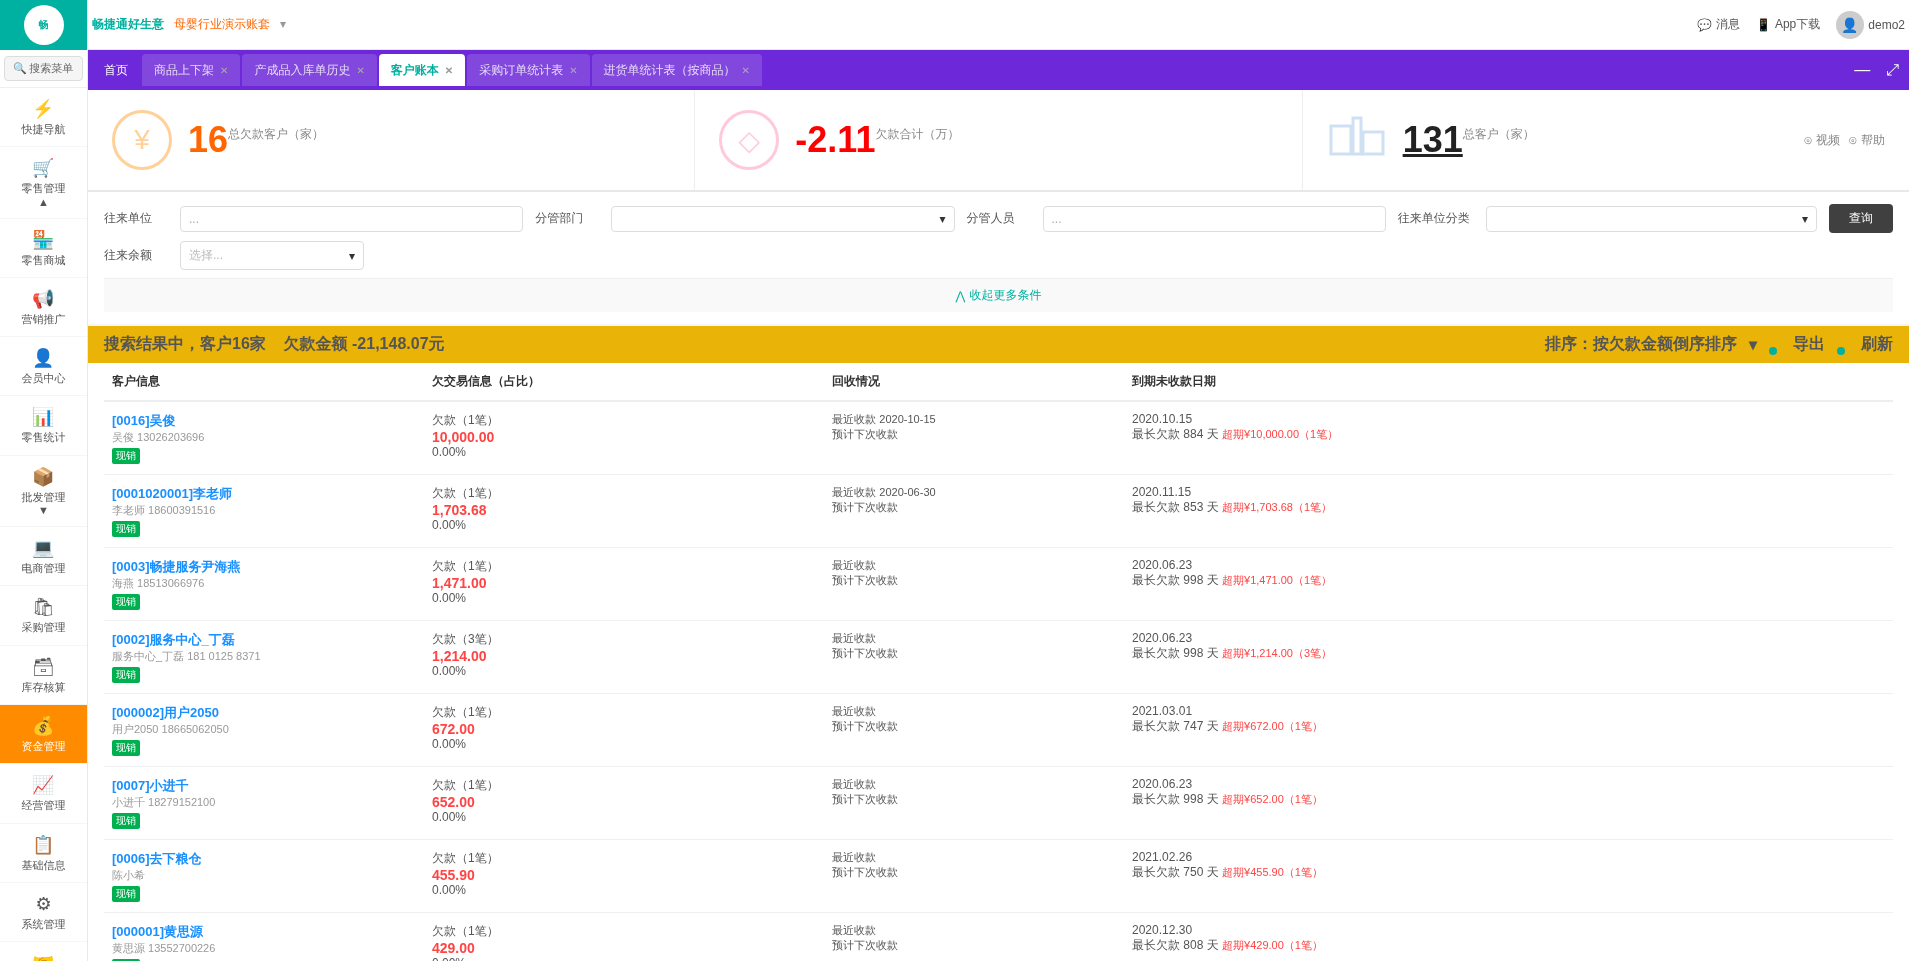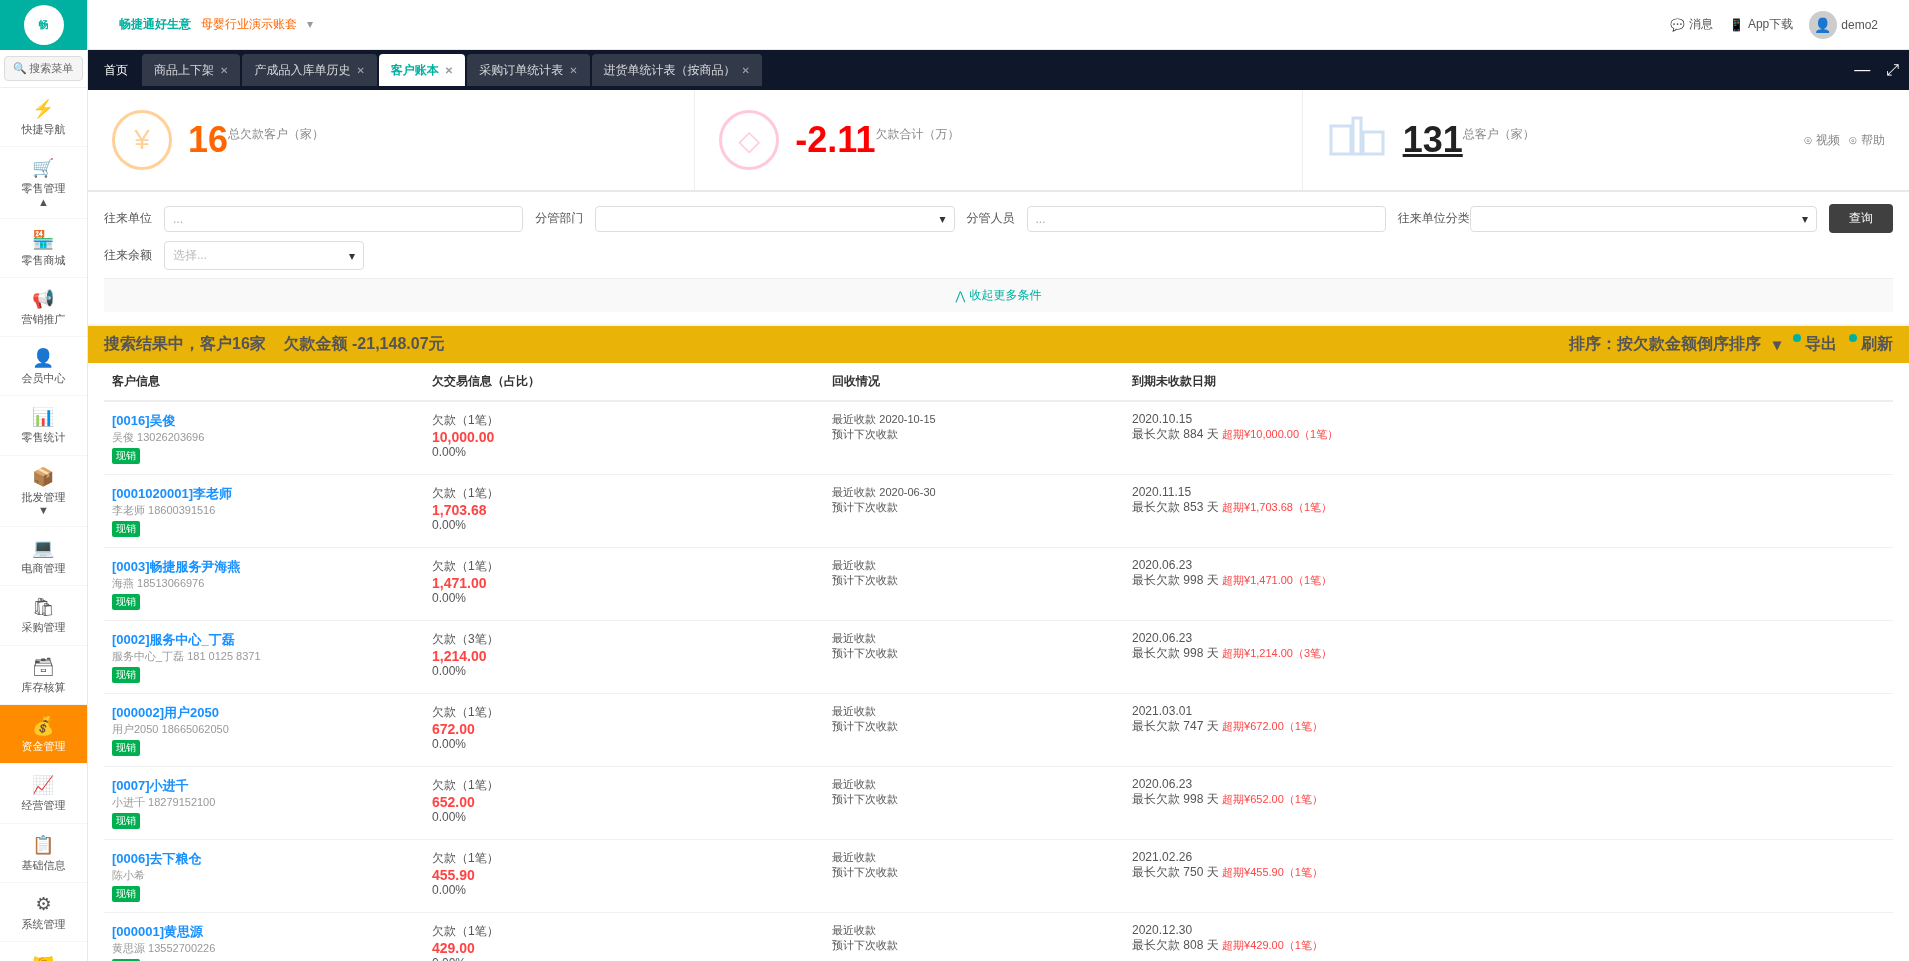--- a/index.html
+++ b/index.html
@@ -17,29 +17,29 @@
     .sidebar-nav { display: flex; flex-direction: column; flex: 1; overflow-y: auto; }
     .sidebar-item { display: flex; flex-direction: column; align-items: center; padding: 10px 4px; cursor: pointer; border-bottom: 1px solid #f5f5f5; font-size: 11px; color: #555; transition: background 0.2s; }
     .sidebar-item.active { background: #ff8c00; color: #fff; }
     .sidebar-item .icon { font-size: 18px; margin-bottom: 2px; }
     .sidebar-item .label { text-align: center; line-height: 1.3; }
 
     
     .main { flex: 1; display: flex; flex-direction: column; overflow: hidden; }
 
     
-    .topbar { height: 50px; background: #fff; display: flex; align-items: center; justify-content: space-between; padding: 0 31px; border-bottom: 1px solid #e8e8e8; }
+    .topbar { height: 50px; background: #fff; display: flex; align-items: center; justify-content: space-between; padding: 0 4px; border-bottom: 1px solid #e8e8e8; }
     .topbar-brand { font-size: 12px; color: #999; }
     .topbar-brand span { color: #ff6600; }
     .topbar-right { display: flex; align-items: center; gap: 16px; }
     .topbar-btn { display: flex; align-items: center; gap: 4px; font-size: 12px; color: #555; cursor: pointer; }
     .avatar { width: 28px; height: 28px; border-radius: 50%; background: #ccc; display: flex; align-items: center; justify-content: center; overflow: hidden; }
 
     
-    .tabs-bar { background: #0f172a; display: flex; align-items: center; height: 40px; padding: 0 4px; overflow: hidden; }
+    .tabs-bar { background: #6d28d9; display: flex; align-items: center; height: 40px; padding: 0 4px; overflow: hidden; }
     .tab { display: flex; align-items: center; padding: 0 12px; height: 32px; margin-right: 2px; border-radius: 4px 4px 0 0; font-size: 12px; cursor: pointer; white-space: nowrap; color: rgba(255,255,255,0.8); background: rgba(255,255,255,0.15); }
     .tab.active { background: #fff; color: #00b0a0; font-weight: bold; }
     .tab .close-x { margin-left: 6px; font-size: 10px; color: #aaa; }
     .tab.active .close-x { color: #999; }
     .tab-home { background: transparent; color: #fff; }
     .tabs-actions { margin-left: auto; display: flex; gap: 4px; }
     .tabs-action-btn { color: #fff; font-size: 16px; cursor: pointer; padding: 0 6px; }
 
     
     .content { flex: 1; overflow-y: auto; background: #f5f5f5; }
@@ -55,33 +55,33 @@
     .stat-value { font-size: 36px; font-weight: bold; line-height: 1; }
     .stat-value.orange { color: #ff6600; }
     .stat-value.red { color: #ff0000; }
     .stat-value.black { color: #222; font-weight: 900; text-decoration: underline; }
     .stat-label { font-size: 12px; color: #888; margin-top: 4px; }
     .stat-card-right { display: flex; align-items: center; gap: 8px; font-size: 12px; color: #888; margin-left: auto; }
 
     
     .filter-area { background: #fff; padding: 12px 16px; margin-bottom: 2px; }
     .filter-row { display: flex; align-items: center; gap: 12px; margin-bottom: 8px; }
-    .filter-item { display: flex; align-items: center; gap: 0; flex: 1; }
+    .filter-item { display: flex; align-items: center; gap: 16px; flex: 1; }
     .filter-label { font-size: 12px; color: #555; white-space: nowrap; min-width: 60px; }
     .filter-input { flex: 1; border: 1px solid #ddd; border-radius: 4px; padding: 5px 8px; font-size: 12px; color: #333; display: flex; align-items: center; justify-content: space-between; cursor: pointer; background: #fff; }
     .filter-select { flex: 1; border: 1px solid #ddd; border-radius: 4px; padding: 5px 8px; font-size: 12px; color: #333; display: flex; align-items: center; justify-content: space-between; cursor: pointer; background: #fff; }
     .filter-btn { padding: 6px 20px; background: #404040; color: #fff; border: none; border-radius: 4px; font-size: 12px; cursor: pointer; }
     .collapse-btn { display: flex; align-items: center; justify-content: center; gap: 4px; color: #00b0a0; font-size: 12px; cursor: pointer; padding: 4px; }
     .collapse-area { display: flex; justify-content: center; padding: 4px; background: #f9f9f9; border-top: 1px solid #eee; }
 
     
     .results-bar { background: #eab308; padding: 8px 16px; display: flex; align-items: center; justify-content: space-between; font-size: 16px; color: #555; font-weight: bold; }
     .results-actions { display: flex; align-items: center; gap: 12px; }
     .sort-label { color: #555; }
-    .action-btn { display: flex; align-items: flex-start; gap: 4px; color: #555; cursor: pointer; }
+    .action-btn { display: flex; align-items: flex-end; gap: 16px; color: #555; cursor: pointer; }
     .action-btn .dot { width: 8px; height: 8px; border-radius: 50%; background: #00b0a0; }
 
     
     .table-container { background: #fff; padding: 0 16px; }
     .table-header { display: grid; grid-template-columns: 320px 400px 300px 1fr; padding: 10px 0; border-bottom: 2px solid #eee; font-size: 12px; font-weight: bold; color: #333; }
     .table-row { display: grid; grid-template-columns: 320px 400px 300px 1fr; padding: 10px 0; border-bottom: 1px solid #f0f0f0; }
     .cell { padding: 0 8px; }
     .customer-name { color: #1890ff; font-size: 13px; cursor: pointer; font-weight: bold; }
     .customer-code { color: #999; font-size: 11px; }
     .customer-tag { display: inline-block; background: #00b050; color: #fff; font-size: 10px; padding: 1px 4px; border-radius: 2px; margin-top: 3px; }

